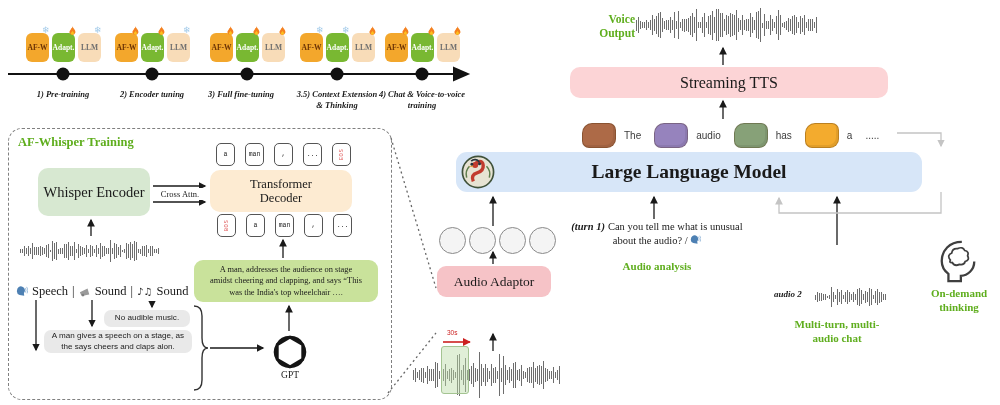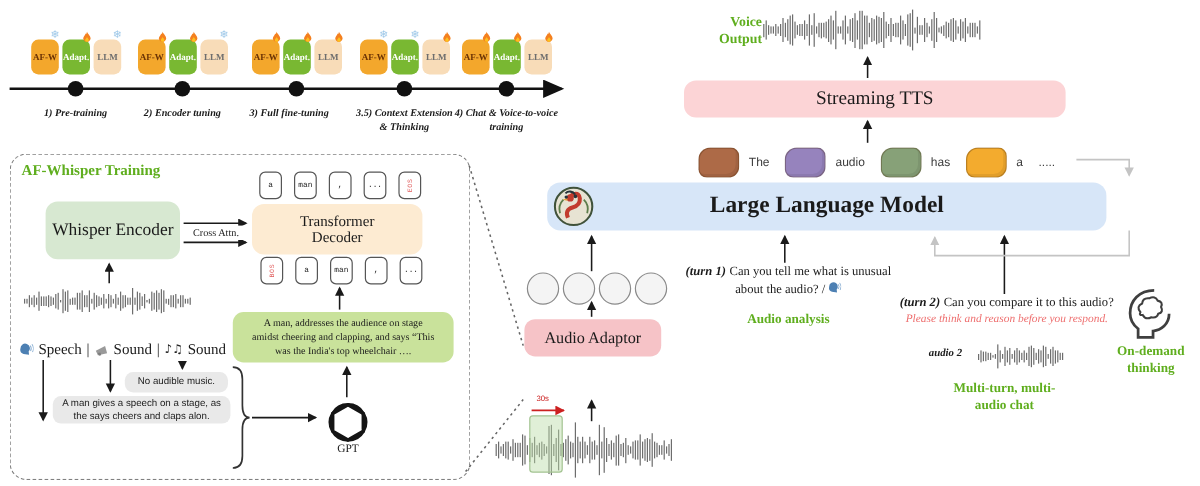--- a/index.html
+++ b/index.html
@@ -533,24 +533,20 @@
     <span class="inline-icon">
       <svg viewBox="0 0 14 14" width="11" height="11">
           <path d="M1.2 6.2a4.6 4.6 0 1 1 8 3.1l.4 3.2-5.4-.9a4.6 4.6 0 0 1-3-5.4Z" fill="#4d80b3"></path>
           <path d="M10.6 3.4a4.8 4.8 0 0 1 .4 5.4" stroke="#8fb3d6" stroke-width="1" fill="none"></path>
           <path d="M12.4 2.2a6.8 6.8 0 0 1 .5 7.6" stroke="#8fb3d6" stroke-width="1" fill="none"></path>
         </svg>
     </span>
   </div>
   <div class="abs green" id="turn1-tag">Audio analysis</div>
 
-  <div class="abs" id="turn2">
-    <span class="tprefix">(turn 2)</span><span>Can you compare it to this audio?</span><br>
-    <span class="hint">Please think and reason before you respond.</span>
-  </div>
   <div class="abs" id="audio2-label">audio 2</div>
   <div class="abs wave" id="wave-audio2">
       <span style="height: 5px;"></span>
       <span style="height: 10.3px;"></span>
       <span style="height: 7.1px;"></span>
       <span style="height: 8.9px;"></span>
       <span style="height: 5.8px;"></span>
       <span style="height: 5.7px;"></span>
       <span style="height: 2.6px;"></span>
       <span style="height: 4.7px;"></span>

